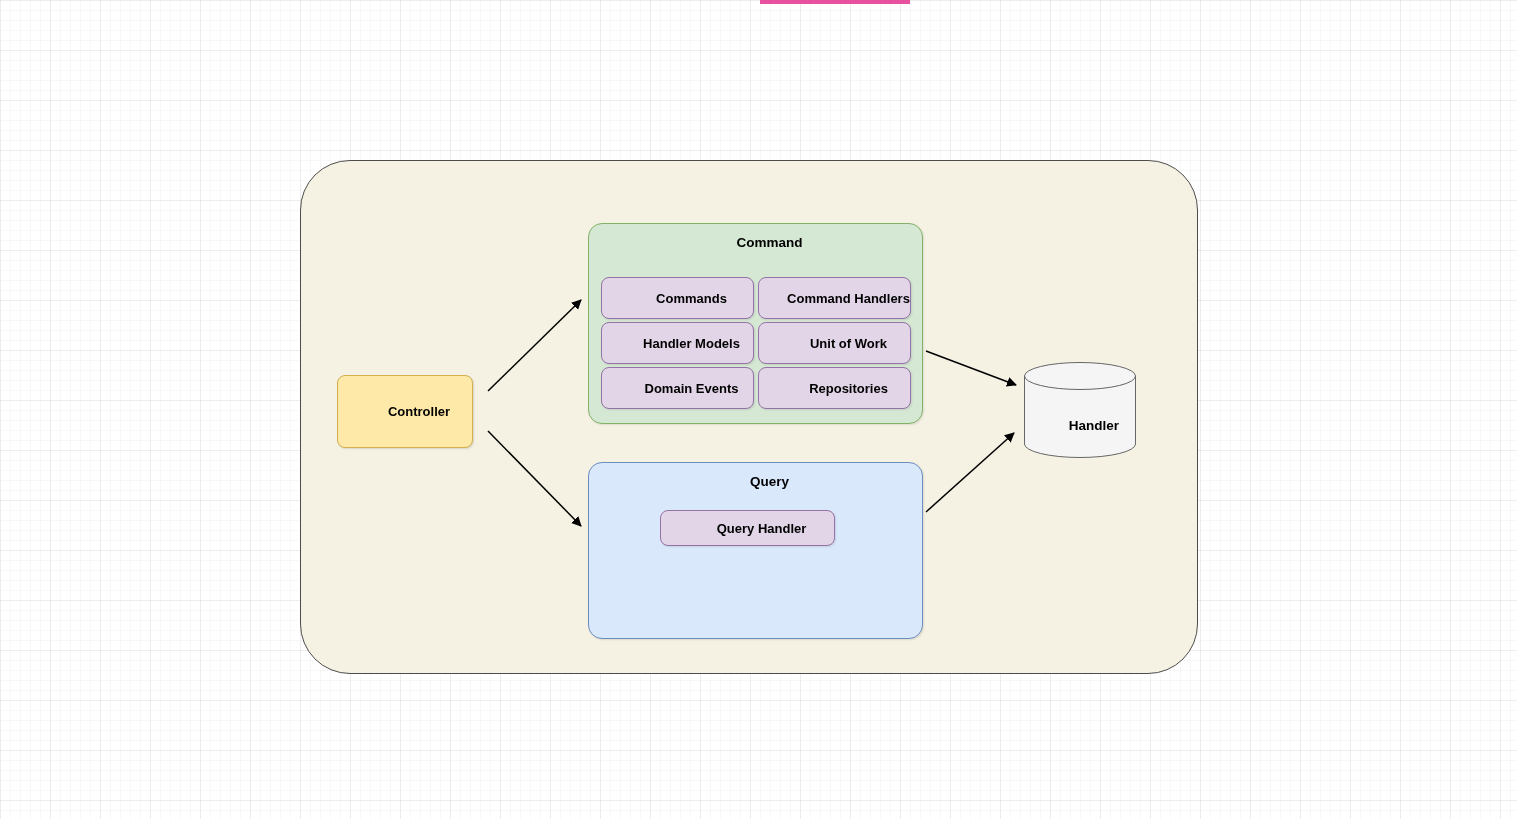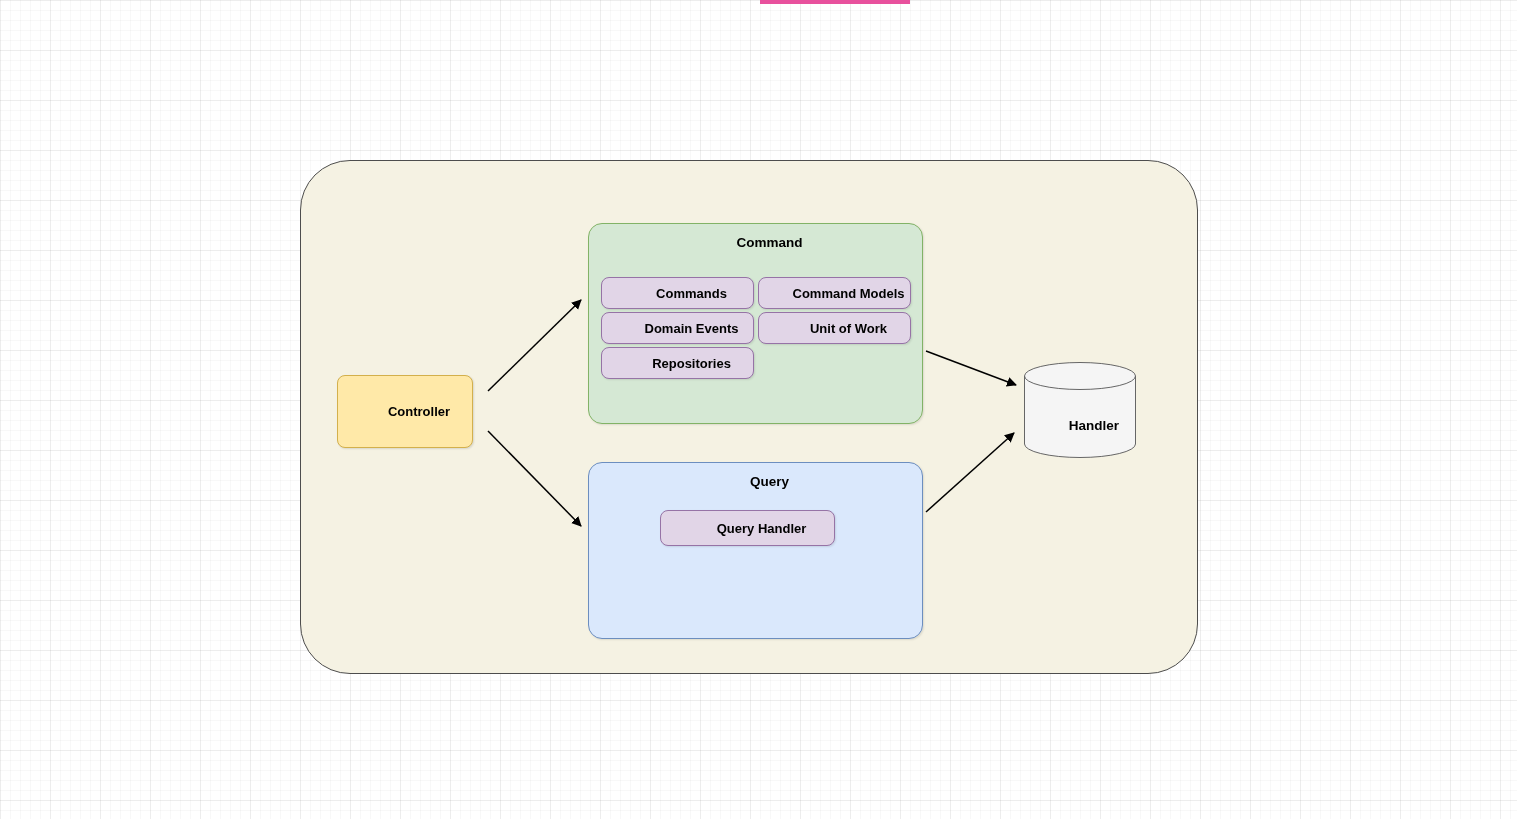--- a/index.html
+++ b/index.html
@@ -81,21 +81,21 @@
   }
 
   .command-items {
     position: absolute;
     left: 12px; top: 53px; right: 11px;
     display: grid;
     grid-template-columns: 1fr 1fr;
     gap: 3px 4px;
   }
   .item {
-    height: 32px;
+    height: 42px;
     background: #e1d5e7;
     border: 1px solid #9673a6;
     border-radius: 8px;
     display: flex; align-items: center; justify-content: center;
     box-shadow: 1px 1px 2px rgba(0,0,0,0.10);
   }
 
   .query-items {
     position: absolute;
     left: 71px; top: 47px; width: 175px;
@@ -140,27 +140,30 @@
     <span class="node-label">Controller</span>
   </div>
 
   <div class="group command">
     <div class="group-title">Command</div>
     <div class="command-items">
       <div class="item">
         <span>Commands</span>
       </div>
       <div class="item">
-        <span>Command Models</span>
+        <span>Command Handlers</span>
+      </div>
+      <div class="item">
+        <span>Handler Models</span>
+      </div>
+      <div class="item">
+        <span>Unit of Work</span>
       </div>
       <div class="item">
         <span>Domain Events</span>
-      </div>
-      <div class="item">
-        <span>Unit of Work</span>
       </div>
       <div class="item">
         <span>Repositories</span>
       </div>
     </div>
   </div>
 
   <div class="group query">
     <div class="group-title">Query</div>
     <div class="query-items">

